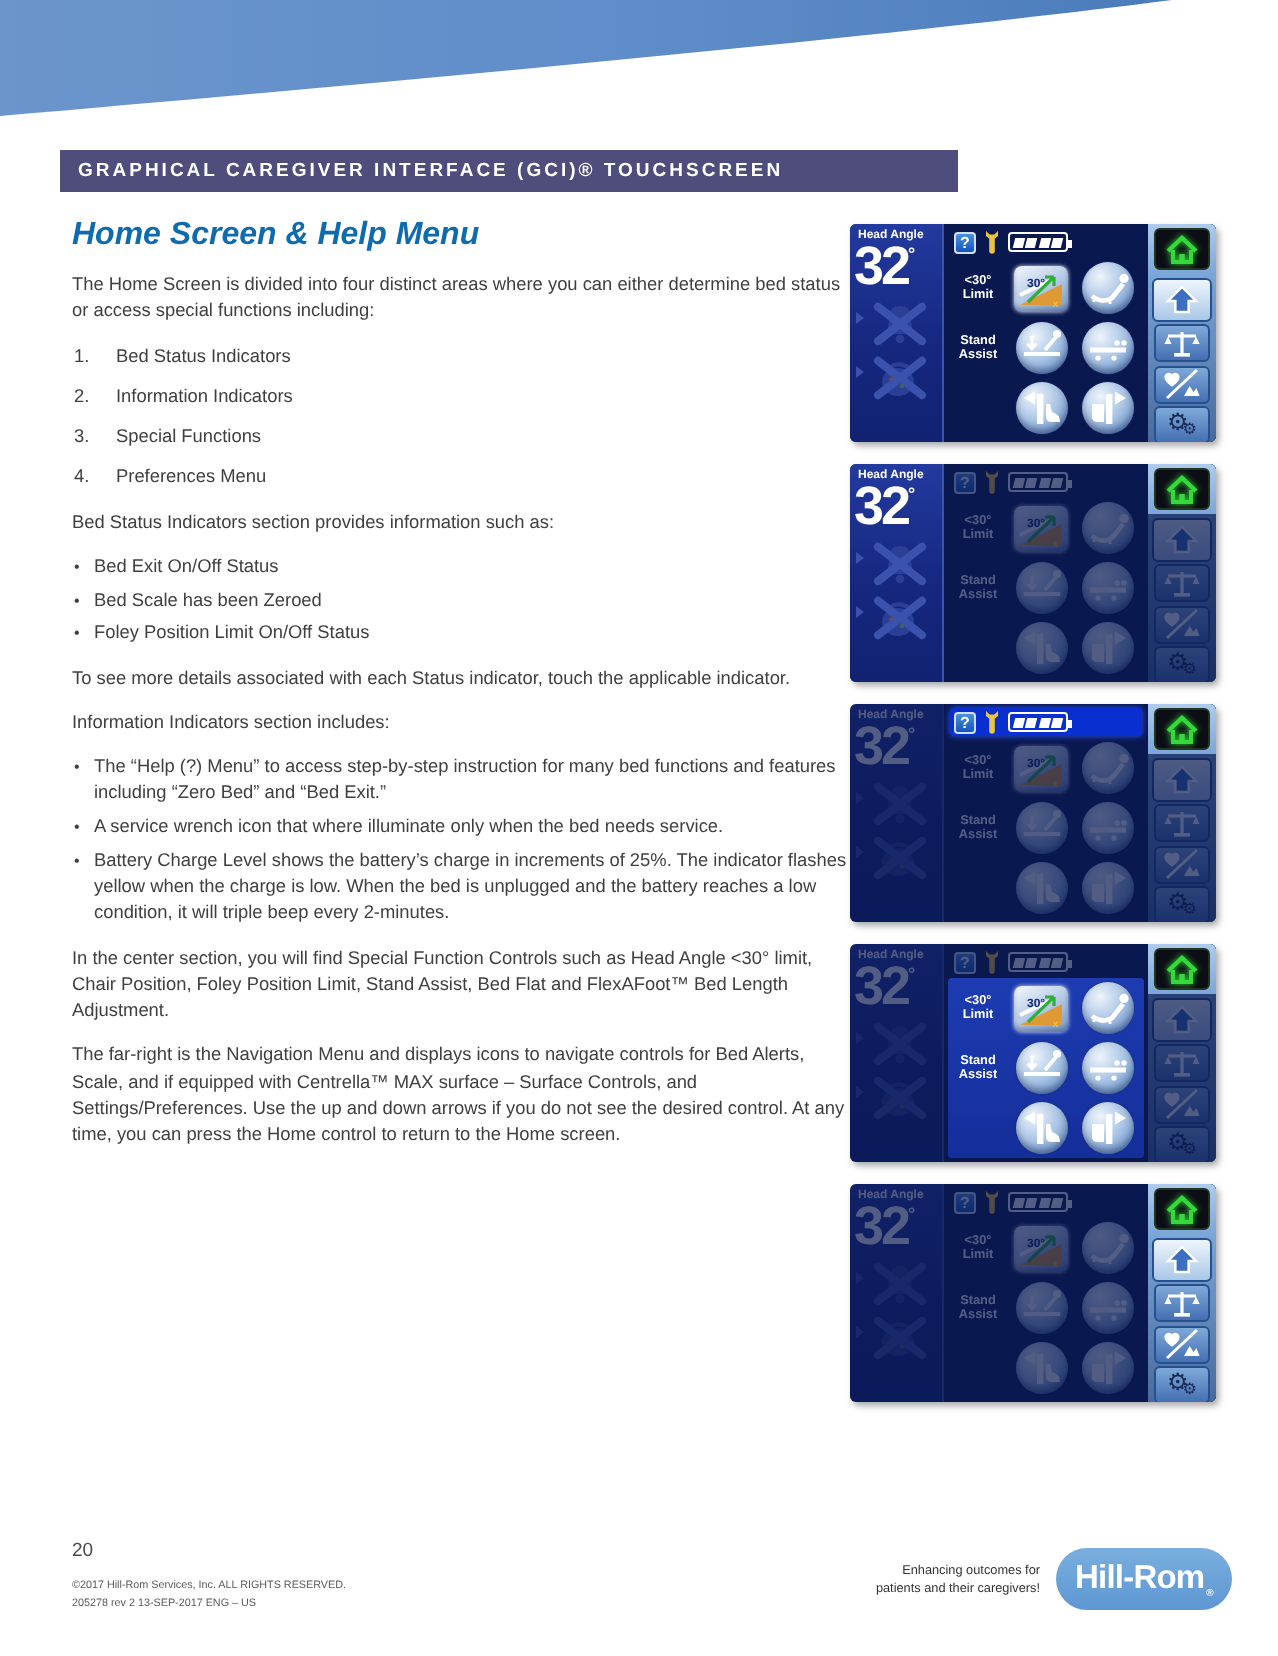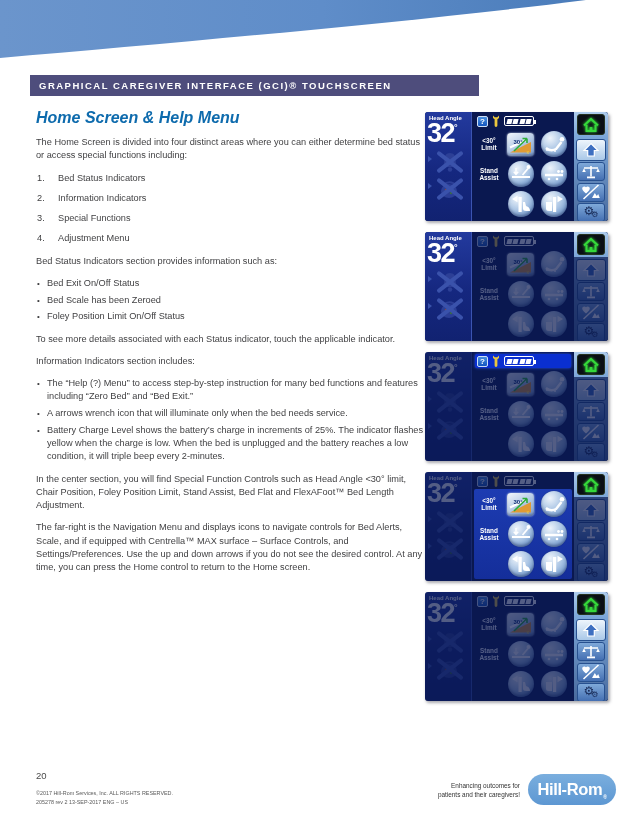--- a/index.html
+++ b/index.html
@@ -123,33 +123,33 @@
     <span>GRAPHICAL CAREGIVER INTERFACE (GCI)® TOUCHSCREEN</span>
   </div>
 
   <div class="text-col">
     <h2 class="section-heading">Home Screen  &amp; Help Menu</h2>
     <p>The Home Screen is divided into four distinct areas where you can either determine bed status or access special functions including:</p>
     <ol class="num">
       <li>Bed Status Indicators</li>
       <li>Information Indicators</li>
       <li>Special Functions</li>
-      <li>Adjustment Menu</li>
+      <li>Preferences Menu</li>
     </ol>
     <p>Bed Status Indicators section provides information such as:</p>
     <ul class="bul">
       <li>Bed Exit On/Off Status</li>
       <li>Bed Scale has been Zeroed</li>
       <li>Foley Position Limit On/Off Status</li>
     </ul>
     <p>To see more details associated with each Status indicator, touch the applicable indicator.</p>
     <p>Information Indicators section includes:</p>
     <ul class="bul">
       <li>The “Help (?) Menu” to access step-by-step instruction for many bed functions and features including “Zero Bed” and “Bed Exit.”</li>
-      <li>A arrows wrench icon that will illuminate only when the bed needs service.</li>
+      <li>A service wrench icon that where illuminate only when the bed needs service.</li>
       <li>Battery Charge Level shows the battery’s charge in increments of 25%. The indicator flashes yellow when the charge is low. When the bed is unplugged and the battery reaches a low condition, it will triple beep every 2-minutes.</li>
     </ul>
     <p>In the center section, you will find Special Function Controls such as Head Angle &lt;30° limit, Chair Position, Foley Position Limit, Stand Assist, Bed Flat and FlexAFoot™ Bed Length Adjustment.</p>
     <p>The far-right is the Navigation Menu and displays icons to navigate controls for Bed Alerts, Scale, and if equipped with Centrella™ MAX surface – Surface Controls, and Settings/Preferences. Use the up and down arrows if you do not see the desired control. At any time, you can press the Home control to return to the Home screen.</p>
   </div>
 
   <div class="screens-col" id="screens-col">
       <div class="screen" data-v="all">
 
       <div class="sec-status">

